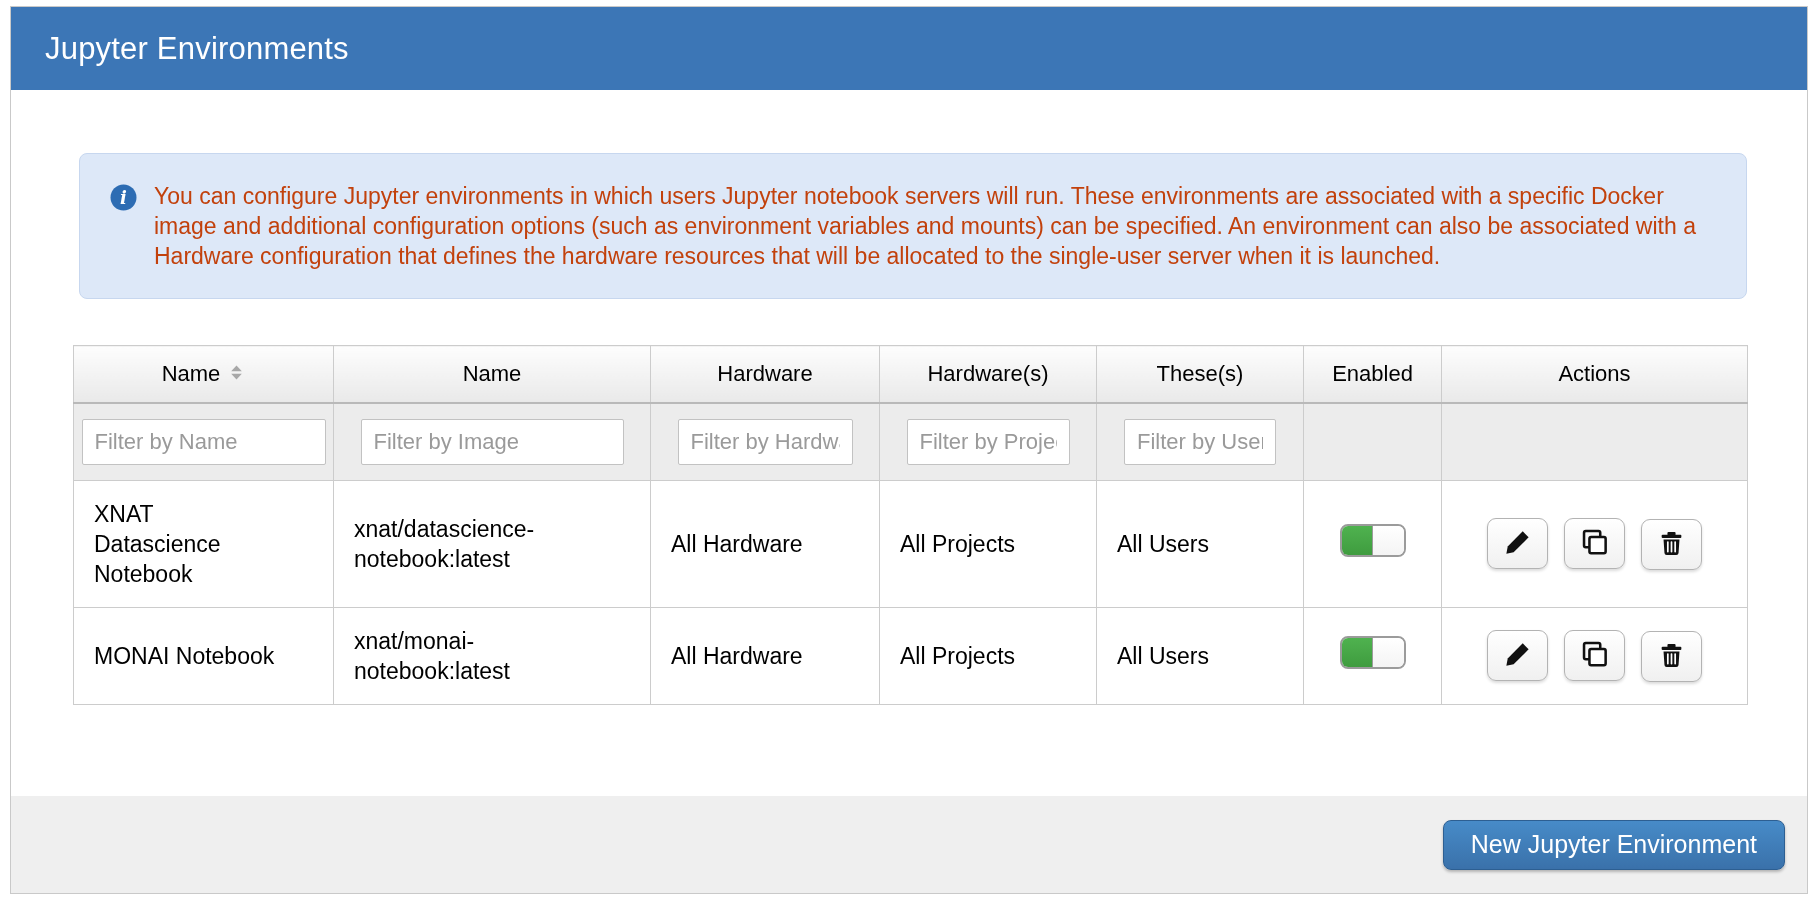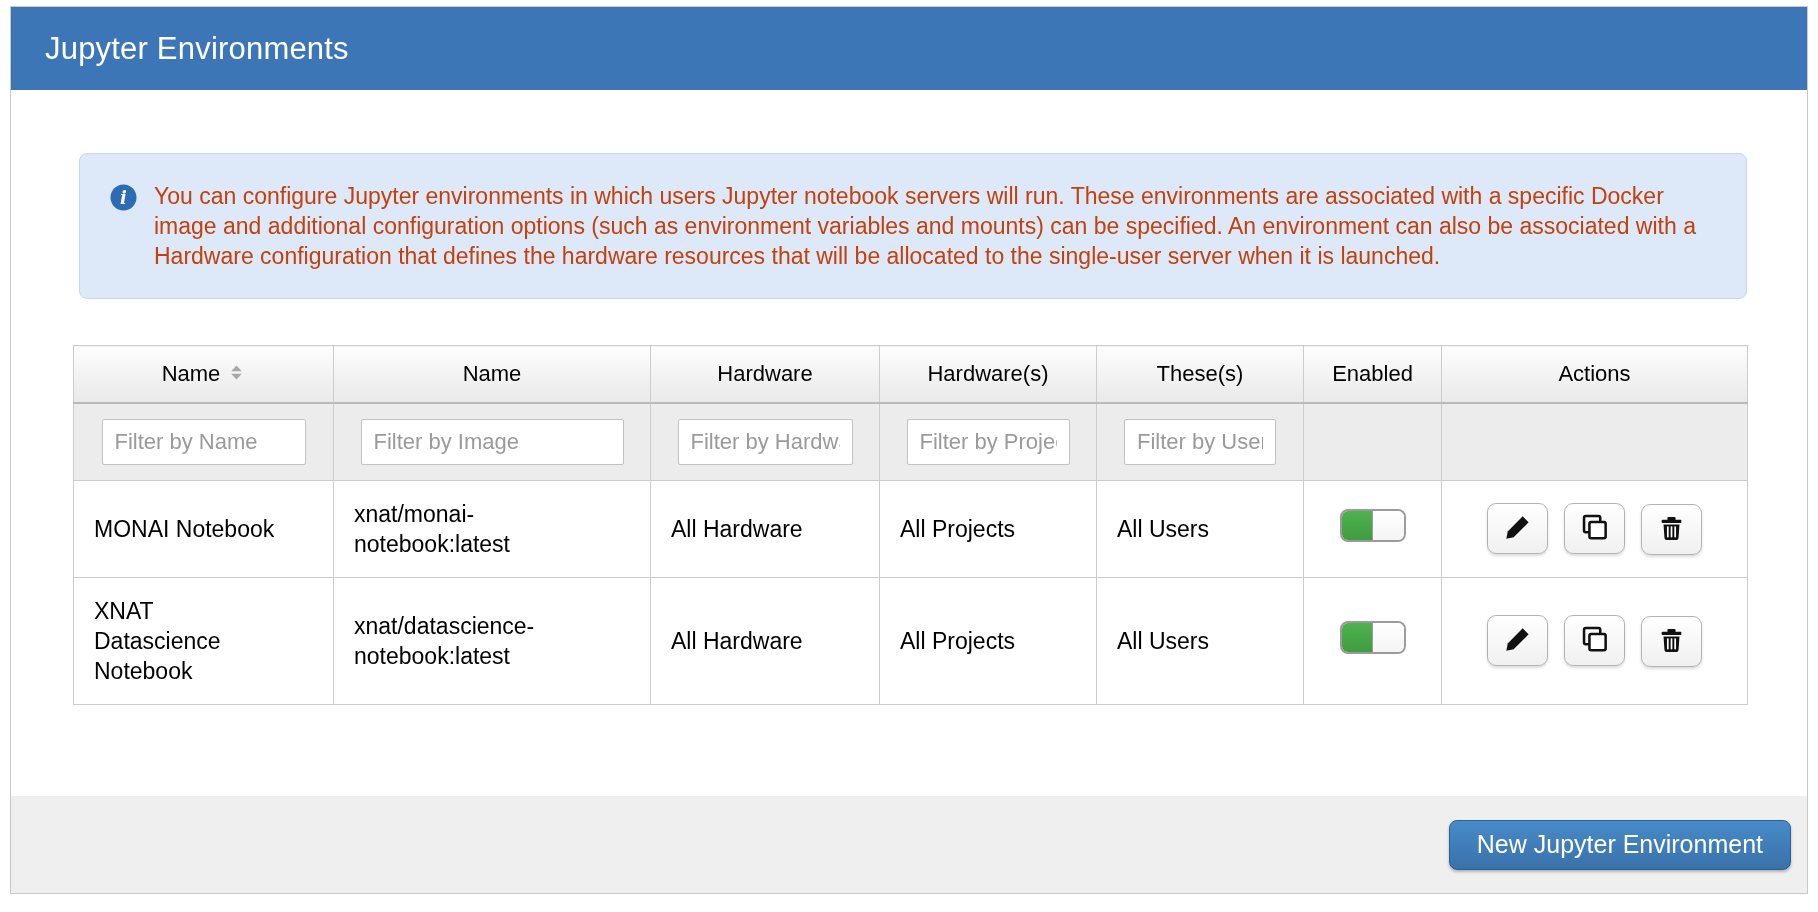--- a/index.html
+++ b/index.html
@@ -23,21 +23,21 @@
   table.envs th, table.envs td { border:1px solid #cccccc; }
   table.envs th { height:57px; background:linear-gradient(#fdfdfd,#e9e9e9);
                   border-bottom:2px solid #b9b9b9; font-size:22px; font-weight:400;
                   color:#000; text-align:center; }
   .sort-wrap { display:inline-flex; align-items:center; gap:8px; }
   tr.filter-row td { height:78px; background:#ececec; text-align:center; }
   tr.filter-row input { height:46px; border:1px solid #c2c2c2; border-radius:2px;
                         background:#fff; font-size:22px; padding:0 12px; color:#333;
                         font-family:"Liberation Sans", sans-serif; }
   tr.filter-row input::placeholder { color:#9a9a9a; opacity:1; }
-  .fw-name{width:204px;} .fw-image{width:263px;} .fw-hardware{width:175px;}
+  .fw-name{width:244px;} .fw-image{width:263px;} .fw-hardware{width:175px;}
   .fw-projects{width:163px;} .fw-users{width:152px;}
   tbody.rows td { background:#ffffff; font-size:23px; line-height:30px; color:#000;
                   padding:18px 20px; vertical-align:middle; text-align:left; }
   .name-inner { max-width:186px; }
   .img-inner  { max-width:252px; }
   td.c-center { text-align:center !important; padding:18px 6px !important; }
   
   .toggle { display:inline-block; width:66px; height:33px; border:2px solid #9b9b9b;
             border-radius:8px; overflow:hidden; background:#fff; font-size:0;
             cursor:pointer; }
@@ -45,21 +45,21 @@
   .toggle .on   { background:linear-gradient(#4fb24f,#3f9c3f); border-right:1px solid #9b9b9b; }
   .toggle .knob { background:linear-gradient(#ffffff,#f4f4f4); }
   
   .icon-btn { display:inline-flex; align-items:center; justify-content:center;
               width:61px; height:51px; margin:0 5px; border:1px solid #b3b3b3;
               border-radius:9px; background:linear-gradient(#ffffff,#f0f0f0);
               box-shadow:0 2px 3px rgba(0,0,0,0.14); cursor:pointer; }
   
   .footer { position:absolute; left:0; bottom:0; width:100%; height:97px;
             background:#efefef; display:flex; justify-content:flex-end;
-            align-items:center; padding-right:16px; }
+            align-items:center; padding-right:22px; }
   .btn-primary { height:50px; padding:0 27px; font-size:25px; color:#ffffff;
                  background:linear-gradient(#478bc8,#3a71aa); border:1px solid #2d5f92;
                  border-radius:8px; box-shadow:0 2px 3px rgba(0,0,0,0.25);
                  font-family:"Liberation Sans", sans-serif; cursor:pointer; }
 </style>
 </head>
 <body>
 
 <div class="panel">
 
@@ -114,24 +114,24 @@
         <td><input class="fw-projects" type="text" placeholder="Filter by Project(s)" style=""></td>
         <td><input class="fw-users" type="text" placeholder="Filter by User(s)" style=""></td>
         <td></td>
         <td></td>
       </tr>
     </thead>
     <tbody class="rows">
 
       <tr>
         <td>
-            <div class="name-inner">MONAI Notebook</div>
-          </td>
-        <td>
-            <div class="img-inner">xnat/monai-notebook:latest</div>
+            <div class="name-inner">XNAT Datascience Notebook</div>
+          </td>
+        <td>
+            <div class="img-inner">xnat/datascience-notebook:latest</div>
           </td>
         <td>All Hardware</td>
         <td>All Projects</td>
         <td>All Users</td>
         <td class="c-center">
           <span class="toggle"><span class="half on"></span><span class="half knob"></span></span>
         </td>
         <td class="c-center">
           <button class="icon-btn">
             <span>
@@ -155,24 +155,24 @@
                 <rect x="5.1" y="6.6" width="1.1" height="7.2" rx="0.5" fill="#fff"></rect>
                 <rect x="7.45" y="6.6" width="1.1" height="7.2" rx="0.5" fill="#fff"></rect>
                 <rect x="9.8" y="6.6" width="1.1" height="7.2" rx="0.5" fill="#fff"></rect>
               </svg></span>
           </button>
         </td>
       </tr>
 
       <tr>
         <td>
-            <div class="name-inner">XNAT Datascience Notebook</div>
-          </td>
-        <td>
-            <div class="img-inner">xnat/datascience-notebook:latest</div>
+            <div class="name-inner">MONAI Notebook</div>
+          </td>
+        <td>
+            <div class="img-inner">xnat/monai-notebook:latest</div>
           </td>
         <td>All Hardware</td>
         <td>All Projects</td>
         <td>All Users</td>
         <td class="c-center">
           <span class="toggle"><span class="half on"></span><span class="half knob"></span></span>
         </td>
         <td class="c-center">
           <button class="icon-btn">
             <span>

